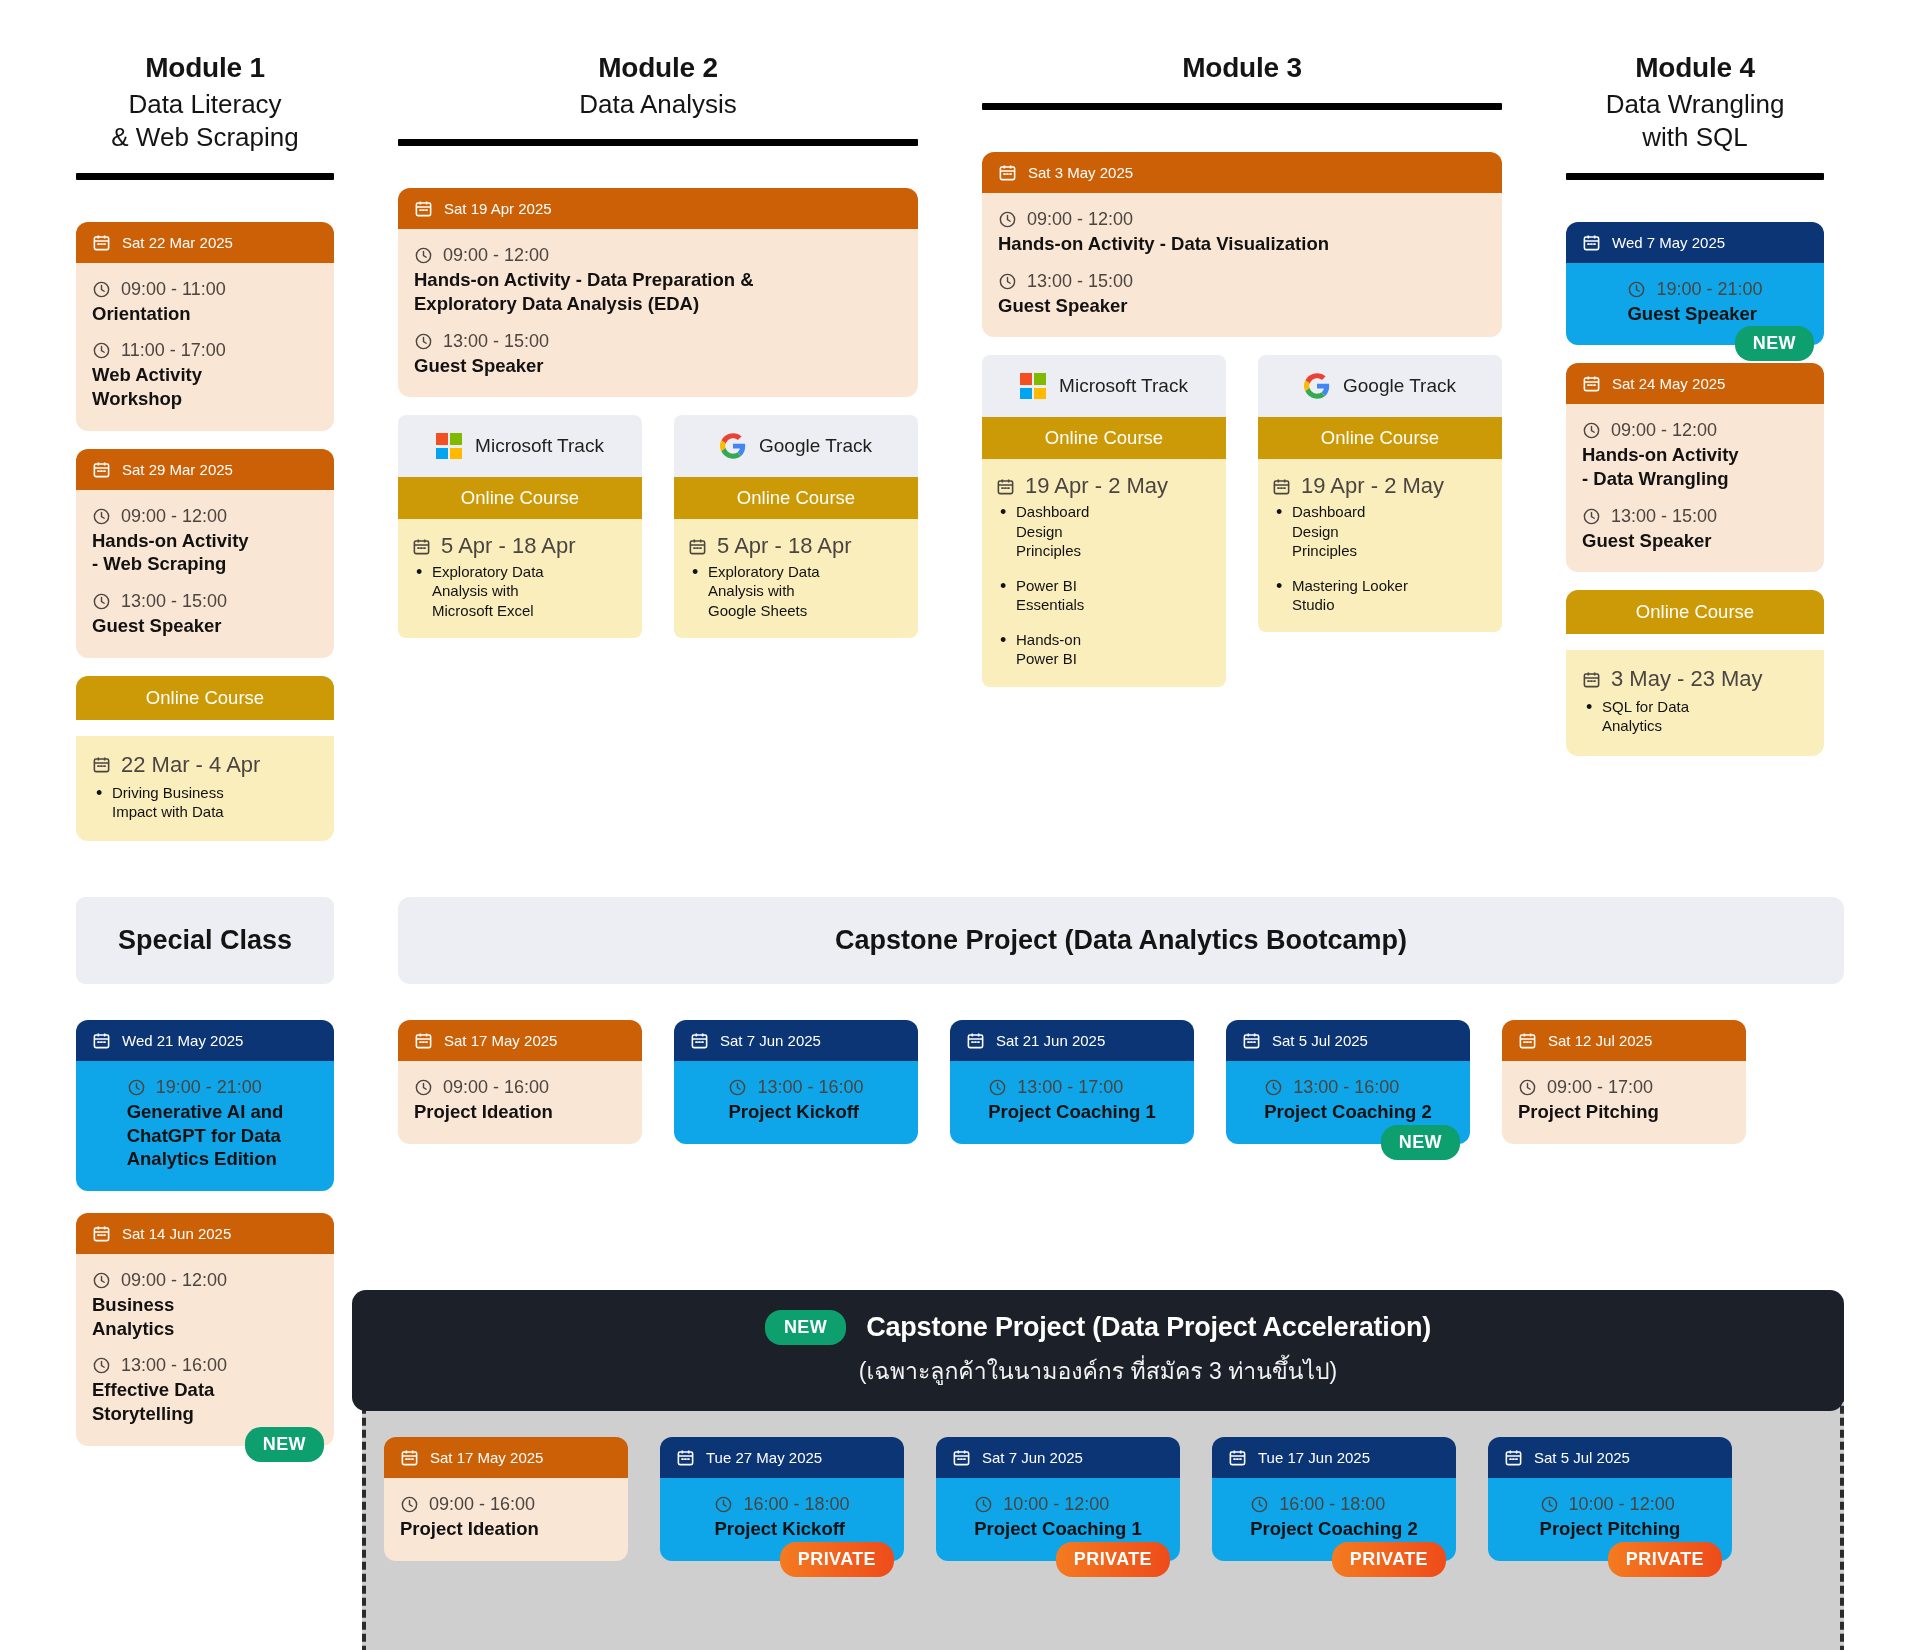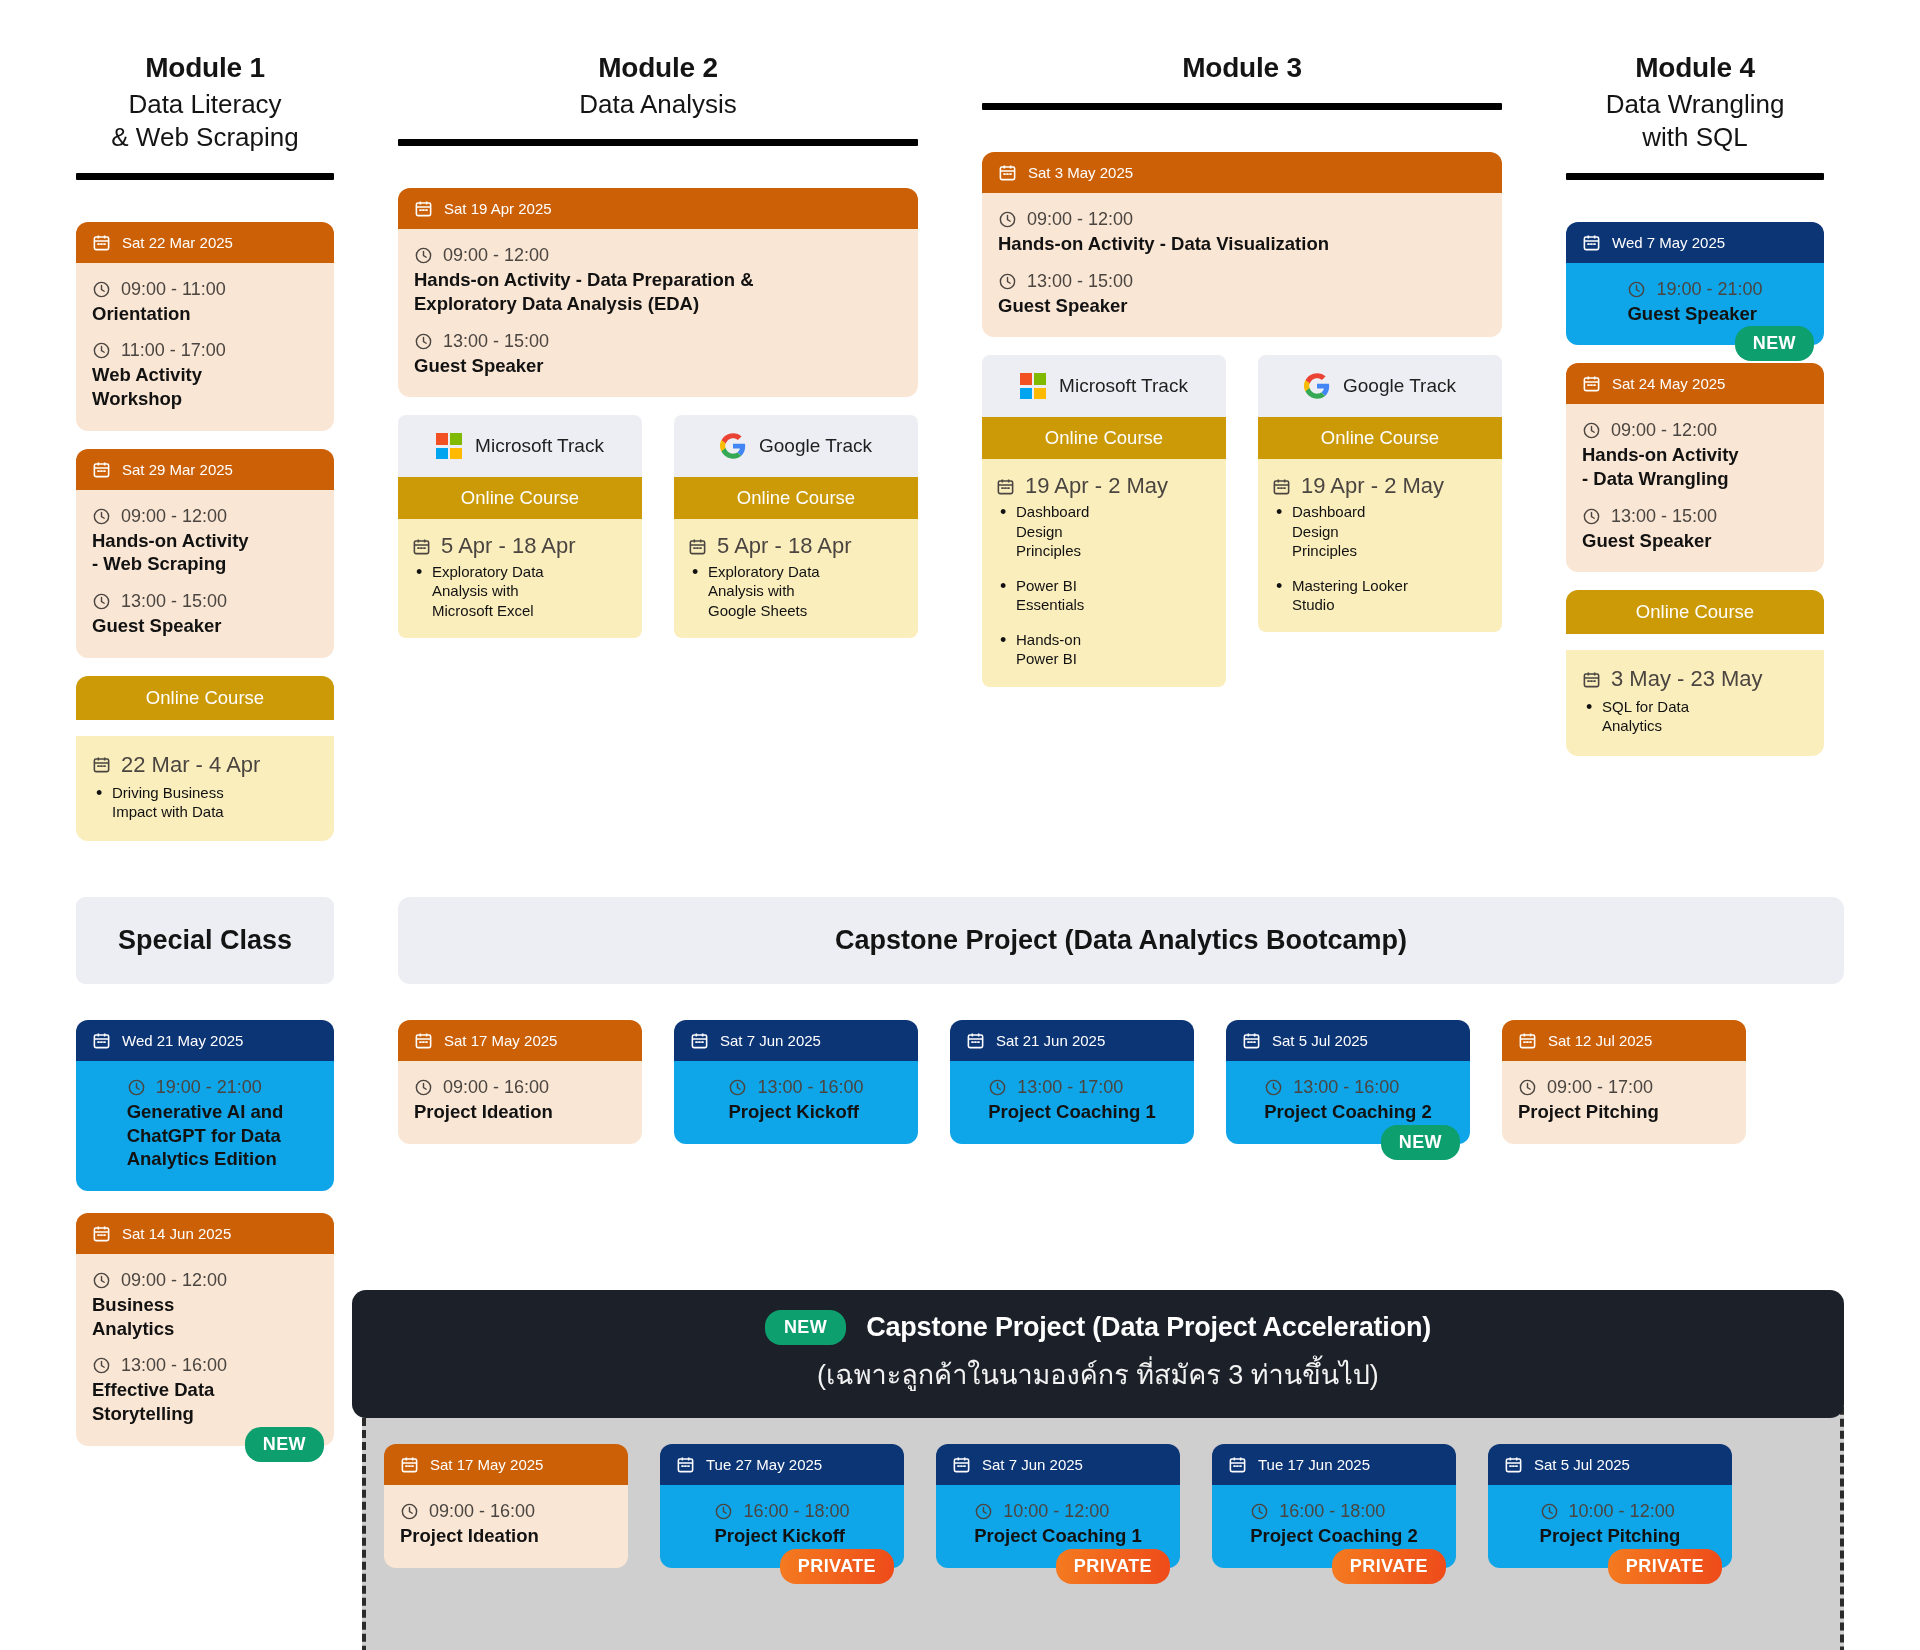--- a/index.html
+++ b/index.html
@@ -154,21 +154,21 @@
   .accel-title-line {
     display: flex; align-items: center; justify-content: center; gap: 20px;
   }
   .accel-title {
     font-size: 27px; font-weight: bold; color: #ffffff; letter-spacing: -0.2px;
   }
   .accel-new {
     background: #0e9f6e; color: #fff; font-weight: bold; font-size: 18px;
     padding: 7px 19px; border-radius: 16px; letter-spacing: 0.4px;
   }
-  .accel-sub { font-size: 27px; color: #f2f2f2; margin-top: 8px; font-weight: 400; }
+  .accel-sub { font-size: 23px; color: #f2f2f2; margin-top: 8px; font-weight: 400; }
   .accel-cards {
     position: relative; z-index: 3;
     display: flex; gap: 32px; padding: 26px 0 0 32px;
   }
   .accel-cards .card { width: 244px; }
 </style>
 </head>
 <body>
 
 <div class="page">

